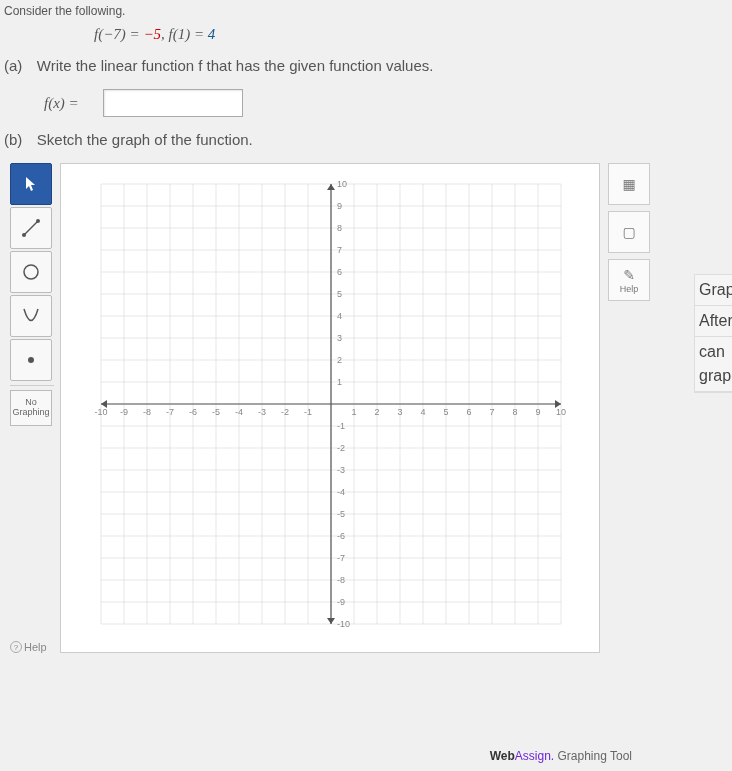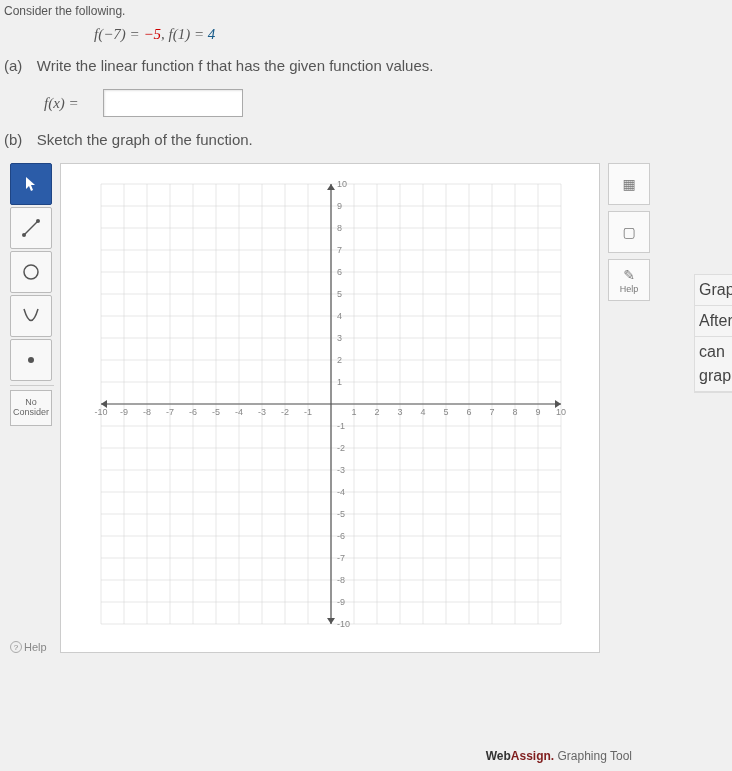--- a/index.html
+++ b/index.html
@@ -23,21 +23,21 @@
 .help-icon{width:12px;height:12px;border:1px solid #aaa;border-radius:50%;display:inline-flex;align-items:center;justify-content:center;font-size:8px}
 .graph-area{width:540px;height:490px;border:1px solid #ccc;background:#fff;position:relative}
 .grid-svg{position:absolute;left:30px;top:10px}
 .right-tools{display:flex;flex-direction:column;gap:6px;margin-left:8px;align-items:center}
 .rtool{width:42px;height:42px;border:1px solid #ccc;background:#fafafa;display:flex;flex-direction:column;align-items:center;justify-content:center;font-size:9px;color:#777;cursor:pointer}
 .rtool .ic{font-size:14px;margin-bottom:1px}
 .far-right{position:absolute;right:0;top:274px;width:38px;background:#f5f5f5;border-left:1px solid #ddd;border-top:1px solid #ddd;border-bottom:1px solid #ddd}
 .fr-item{padding:6px 4px;font-size:16px;color:#444;border-bottom:1px solid #ddd}
 .attrib{position:absolute;right:100px;bottom:8px;font-size:12px;color:#666}
 .attrib .wa1{color:#333;font-weight:bold}
-.attrib .wa2{color:#7f1d1d;font-weight:bold}
+.attrib .wa2{color:#6d28d9;font-weight:normal}
 .axis-label{font-size:9px;fill:#888;font-family:Arial}
 </style>
 </head>
 <body>
 
 <div class="page">
   <div class="prompt">Consider the following.</div>
   <div class="given">
     <span>f(−7) = </span><span class="neg">−5</span><span>, f(1) = </span><span class="pos">4</span>
   </div>
@@ -80,21 +80,21 @@
             <path d="M3 3 Q10 26 17 3" fill="none" stroke="#555" stroke-width="1.5"></path>
           </svg>
       </div>
       <div class="tool">
         <svg width="20" height="20" viewBox="0 0 20 20">
             <circle cx="10" cy="10" r="3" fill="#555"></circle>
           </svg>
       </div>
       <div class="tool-sep"></div>
       <div class="nosol">No
-Consider</div>
+Graphing</div>
       <div style="flex:1"></div>
       <div class="help" style="margin-top:210px">
         <span class="help-icon">?</span>
         <span>Help</span>
       </div>
     </div>
 
     <div class="graph-area">
       <svg class="grid-svg" id="gridsvg" width="480" height="460">
           <line x1="10" y1="10" x2="10" y2="450" stroke="#ccc" stroke-width="0.5"></line>

